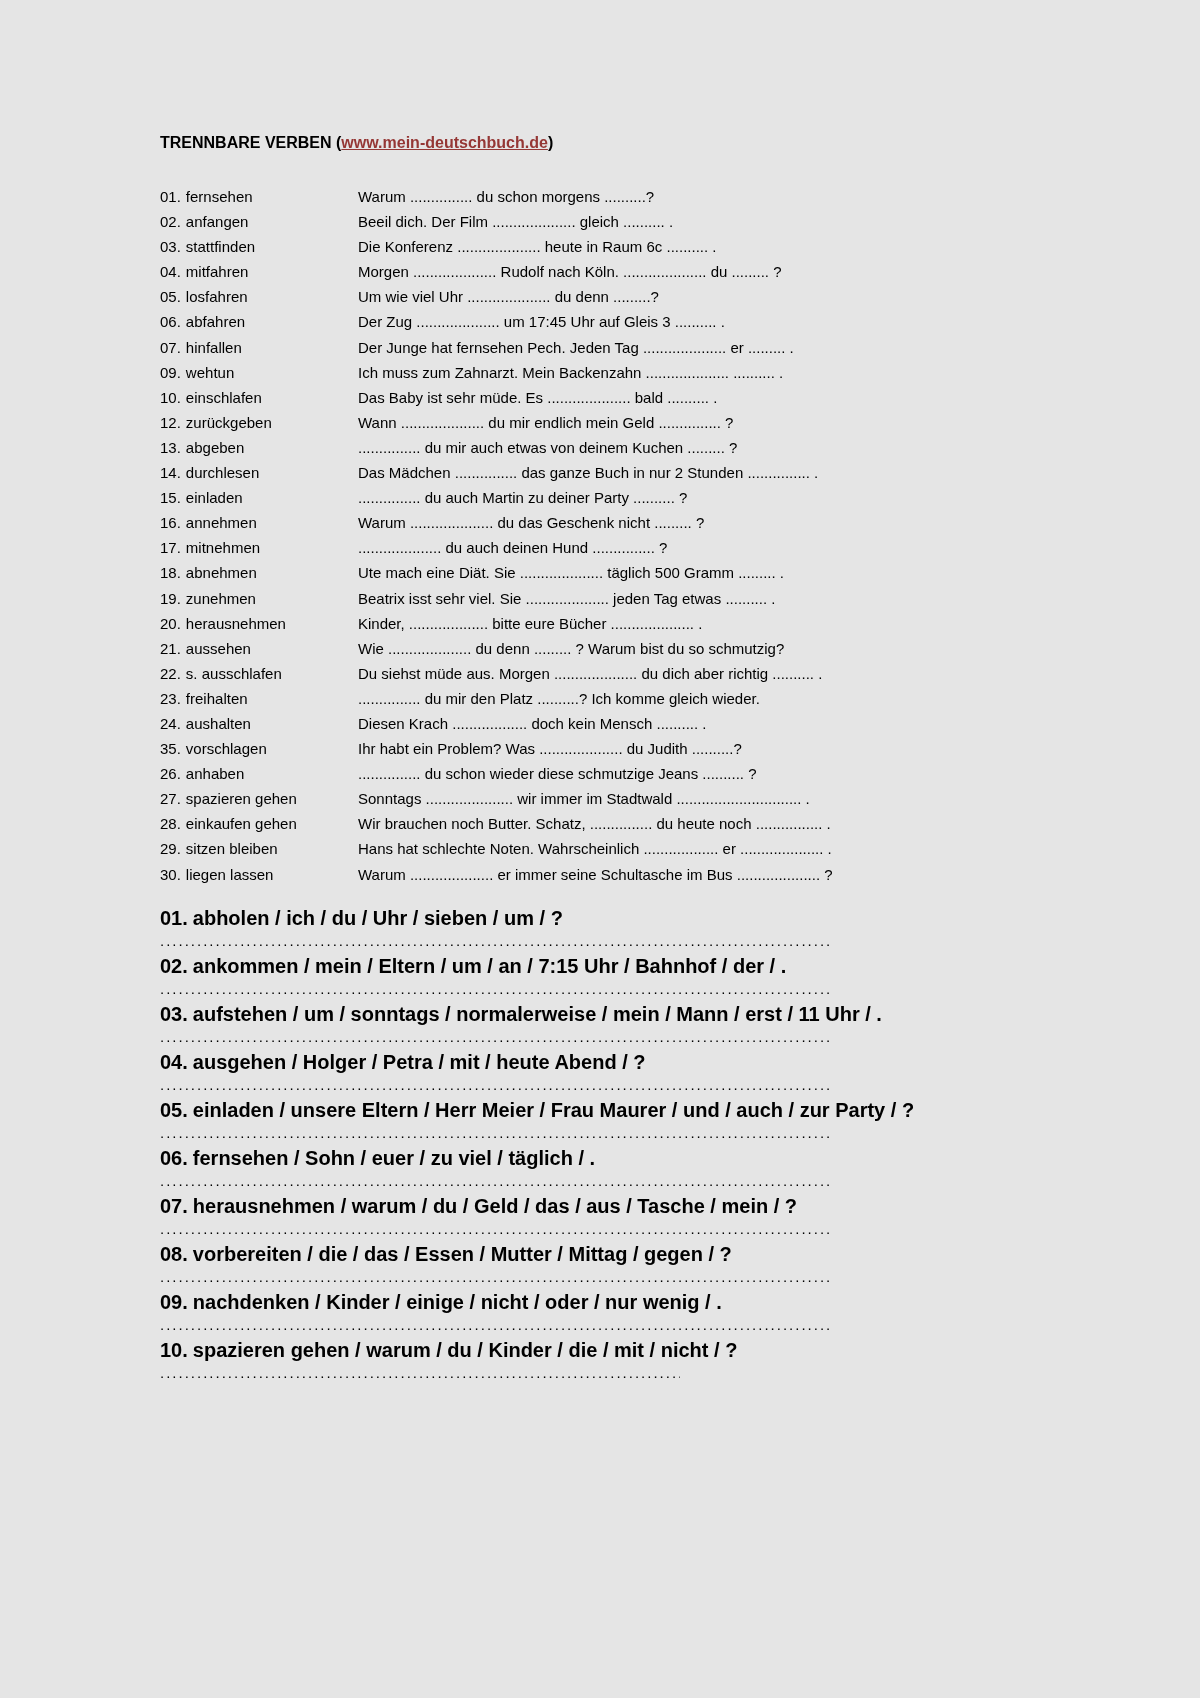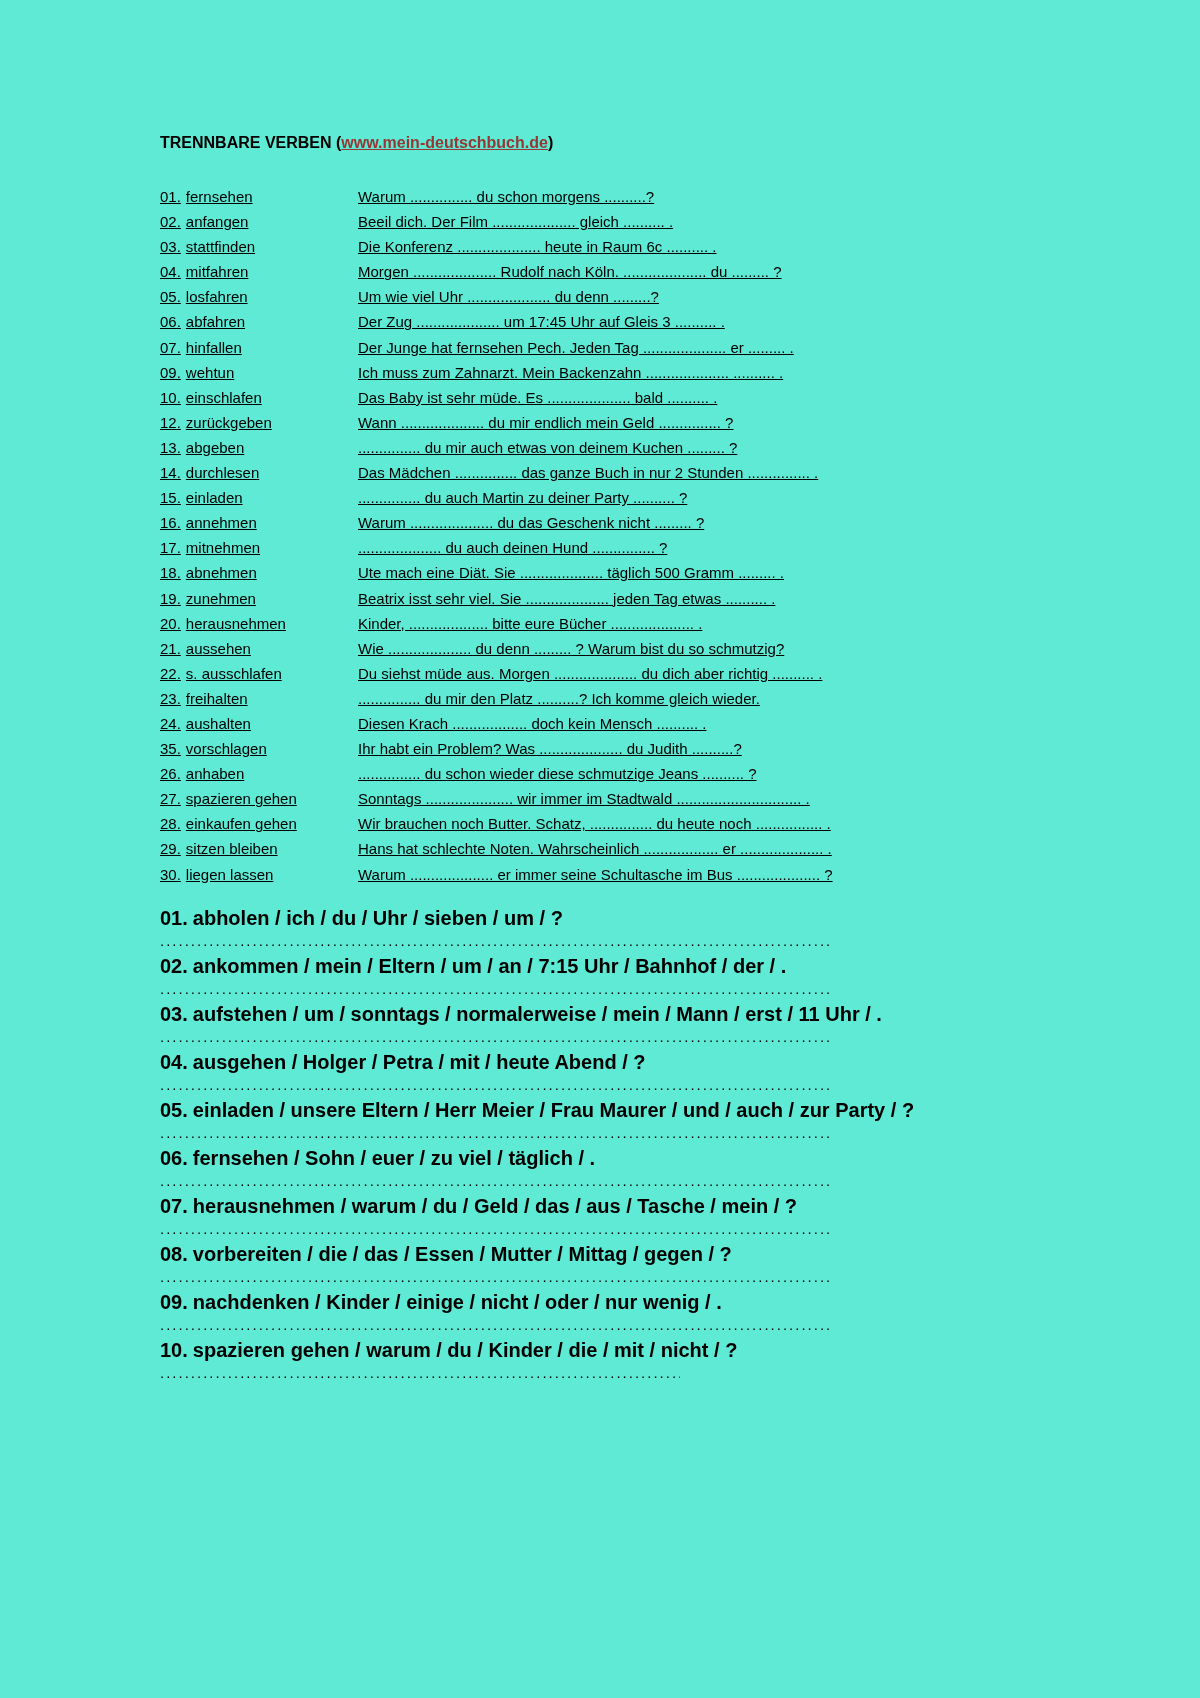--- a/index.html
+++ b/index.html
@@ -1,20 +1,20 @@
 <!DOCTYPE html>
 <html><head>
 <meta charset="utf-8">
 <style>
   html, body { margin: 0; padding: 0; background: #ffffff; }
   .page {
     position: relative;
     width: 1200px;
     height: 1698px;
-    background: #5eead4;
+    background: #e5e5e5;
     font-family: "Liberation Sans", sans-serif;
     color: #000000;
     overflow: hidden;
   }
   .content {
     position: absolute;
     left: 160px;
     top: 134px;
     width: 900px;
   }
@@ -23,21 +23,21 @@
     font-weight: bold;
     margin: 0 0 32px 0;
     white-space: nowrap;
   }
   .title a.link {
     color: #953735;
     text-decoration: underline;
     cursor: pointer;
   }
   
-  .ex1 { margin: 9px 0 16px 0; text-decoration: underline; }
+  .ex1 { margin: 9px 0 16px 0; }
   .row {
     display: flex;
     font-size: 15px;
     line-height: 25.1px;
     white-space: nowrap;
   }
   .verb-cell { width: 198px; flex: 0 0 198px; }
   .num { margin-right: 5px; }
   .sentence { flex: 1 1 auto; }
   

